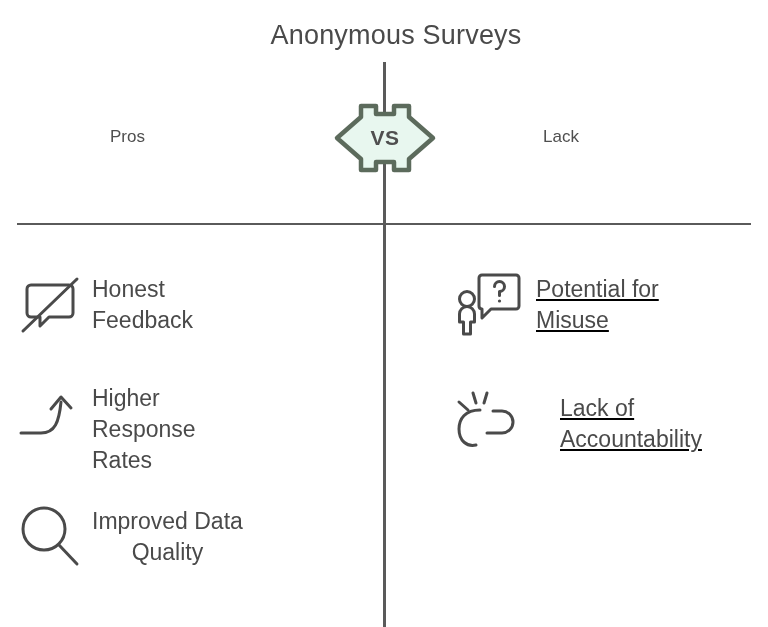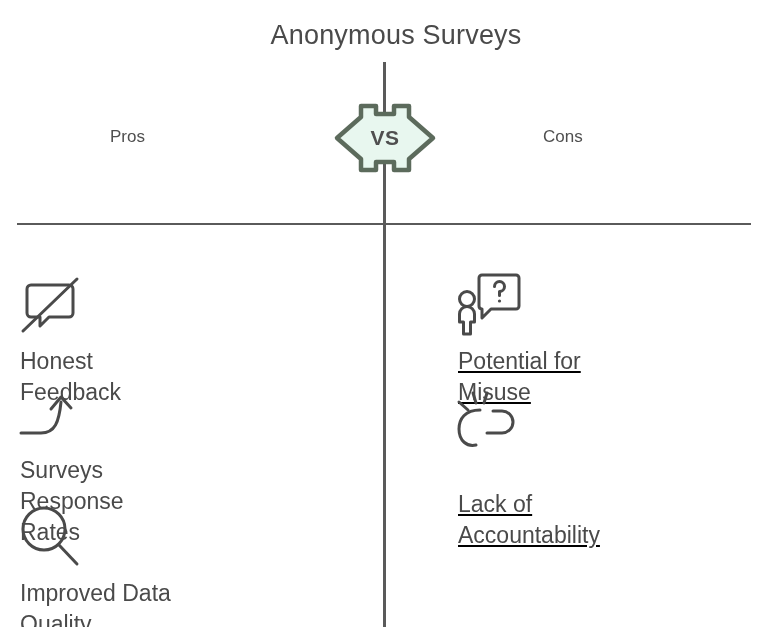--- a/index.html
+++ b/index.html
@@ -91,21 +91,20 @@
     white-space: nowrap;
   }
   .col-head.pros { left: 110px; }
   .col-head.cons { left: 543px; }
 
   
   .item {
     position: absolute;
     display: flex;
     align-items: flex-start;
-    flex-direction: column;
   }
   .item .icon-wrap {
     flex: 0 0 auto;
     width: 72px;
     height: 72px;
     display: flex;
     align-items: center;
     justify-content: center;
   }
   .item .icon-wrap svg { display: block; }
@@ -117,21 +116,21 @@
     padding-left: 6px;
     padding-top: 6px;
   }
 
   
   .item.left  { left: 14px;  width: 340px; }
   .item.right { left: 452px; width: 310px; text-decoration: underline; }
 
   .row-1 { top: 268px; }
   .row-2 { top: 377px; }
-  .row-3 { top: 500px; }
+  .row-3 { top: 500px; text-align: center; }
 
   .row-1r { top: 268px; }
   .row-2r { top: 387px; gap: 24px; }
   .row-3r { top: 498px; }
 
   .item.right .icon-wrap { width: 78px; }
 </style>
 </head>
 <body>
 
@@ -162,41 +161,41 @@
                L 62 7
                L 62 15
                L 44 15
                L 44 7
                Z" fill="#E8F7EF" stroke="#5C6B5C" stroke-width="4.5" stroke-linejoin="round" stroke-linecap="round"></path>
     </svg>
     <div class="vs-text">VS</div>
   </div>
 
   <div class="col-head pros">Pros</div>
-  <div class="col-head cons">Cons</div>
+  <div class="col-head cons">Lack</div>
 
   <div class="item left row-1">
     <div class="icon-wrap">
       <svg width="70" height="70" viewBox="0 0 70 70" fill="none" stroke="#4a4a4a" stroke-width="3" stroke-linecap="round" stroke-linejoin="round">
         <path d="M12 20 a4 4 0 0 1 4-4 H54 a4 4 0 0 1 4 4 V44 a4 4 0 0 1 -4 4 H34 l-9 9 v-9 H16 a4 4 0 0 1 -4-4 Z"></path>
         <line x1="8" y1="62" x2="62" y2="10"></line>
       </svg>
     </div>
     <div class="label">Honest
 Feedback</div>
   </div>
 
   <div class="item left row-2">
     <div class="icon-wrap">
       <svg width="70" height="70" viewBox="0 0 70 70" fill="none" stroke="#4a4a4a" stroke-width="3" stroke-linecap="round" stroke-linejoin="round">
         <path d="M6 55 H26 C40 55 44 44 46 24"></path>
         <path d="M36 31 L46 19 L56 30"></path>
       </svg>
     </div>
-    <div class="label">Surveys
+    <div class="label">Higher
 Response
 Rates</div>
   </div>
 
   <div class="item left row-3">
     <div class="icon-wrap">
       <svg width="70" height="70" viewBox="0 0 70 70" fill="none" stroke="#4a4a4a" stroke-width="3" stroke-linecap="round" stroke-linejoin="round">
         <circle cx="29" cy="28" r="21"></circle>
         <line x1="44" y1="44" x2="62" y2="63"></line>
       </svg>

